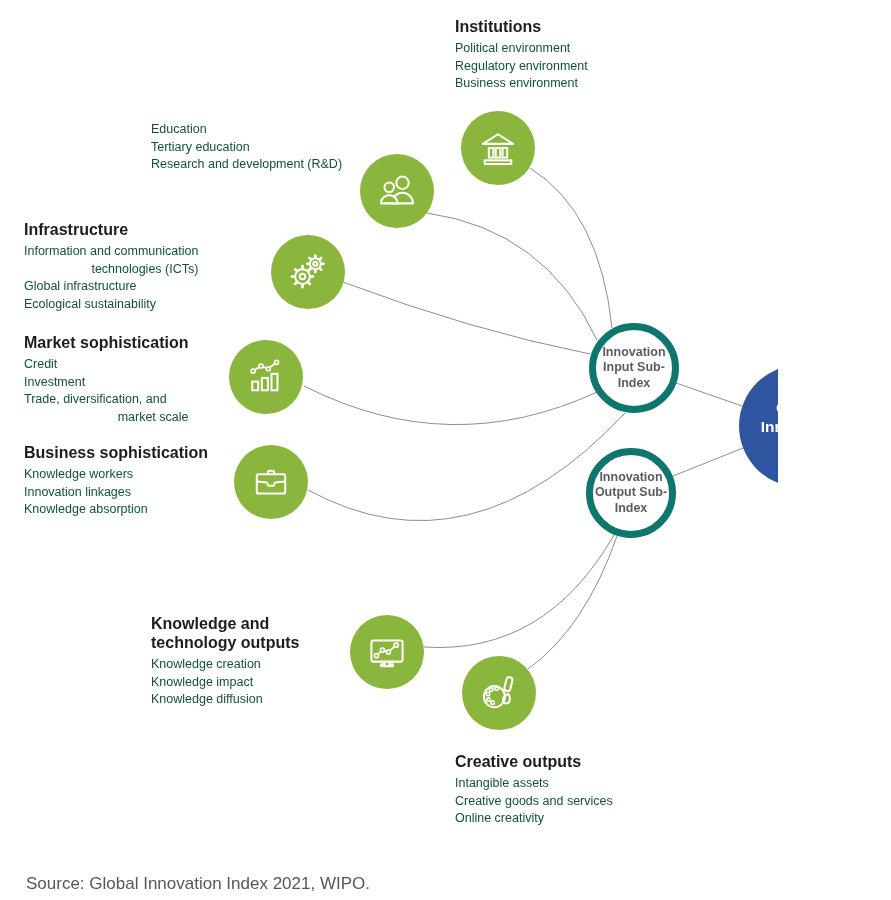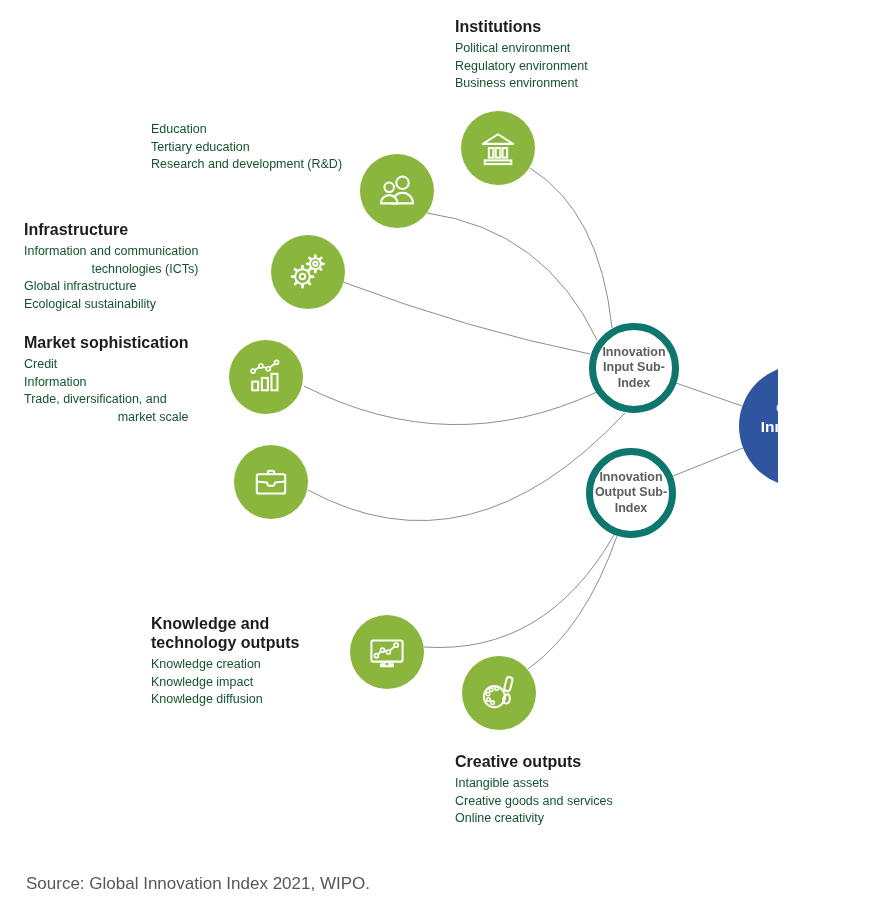--- a/index.html
+++ b/index.html
@@ -73,25 +73,31 @@
     <div class="p-title">Infrastructure</div>
     <div class="p-item">Information and communication</div>
     <div class="p-item indent">technologies (ICTs)</div>
     <div class="p-item">Global infrastructure</div>
     <div class="p-item">Ecological sustainability</div>
   </div>
 
   <div class="pillar-text" style="left:24px;top:333px">
     <div class="p-title">Market sophistication</div>
     <div class="p-item">Credit</div>
-    <div class="p-item">Information</div>
+    <div class="p-item">Investment</div>
     <div class="p-item">Trade, diversification, and</div>
     <div class="p-item indent">market scale</div>
   </div>
 
+  <div class="pillar-text" style="left:24px;top:443px">
+    <div class="p-title">Business sophistication</div>
+    <div class="p-item">Knowledge workers</div>
+    <div class="p-item">Innovation linkages</div>
+    <div class="p-item">Knowledge absorption</div>
+  </div>
 
   <div class="pillar-text" style="left:151px;top:614px">
     <div class="p-title wrap">Knowledge and technology outputs</div>
     <div class="p-item">Knowledge creation</div>
     <div class="p-item">Knowledge impact</div>
     <div class="p-item">Knowledge diffusion</div>
   </div>
 
   <div class="pillar-text" style="left:455px;top:752px">
     <div class="p-title">Creative outputs</div>

